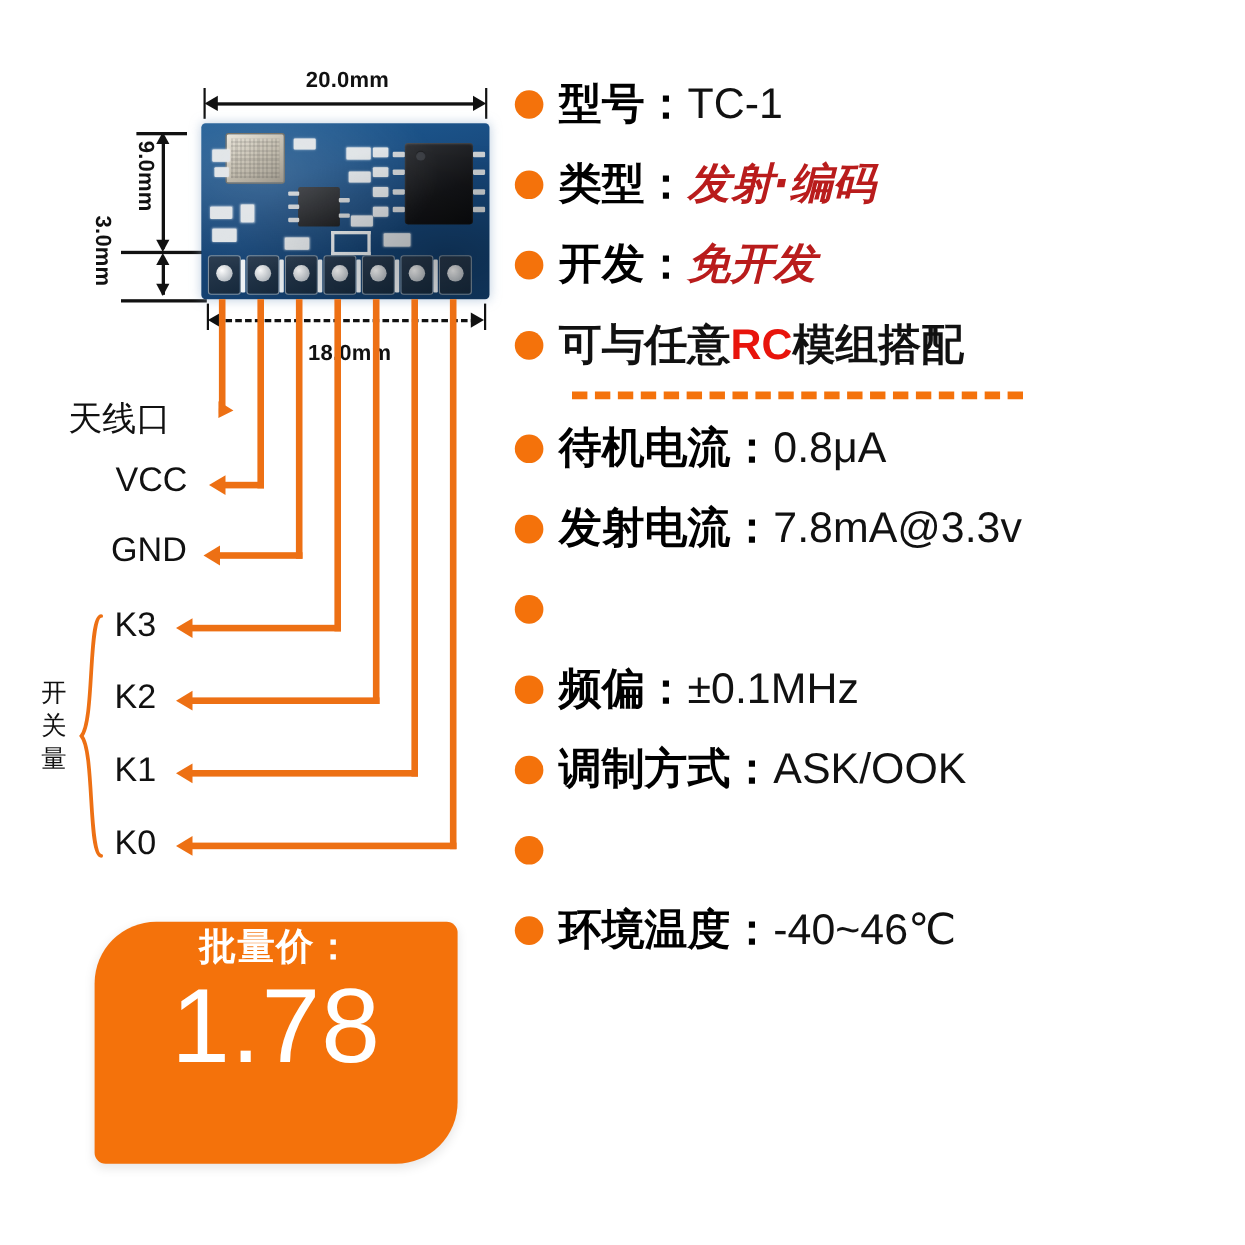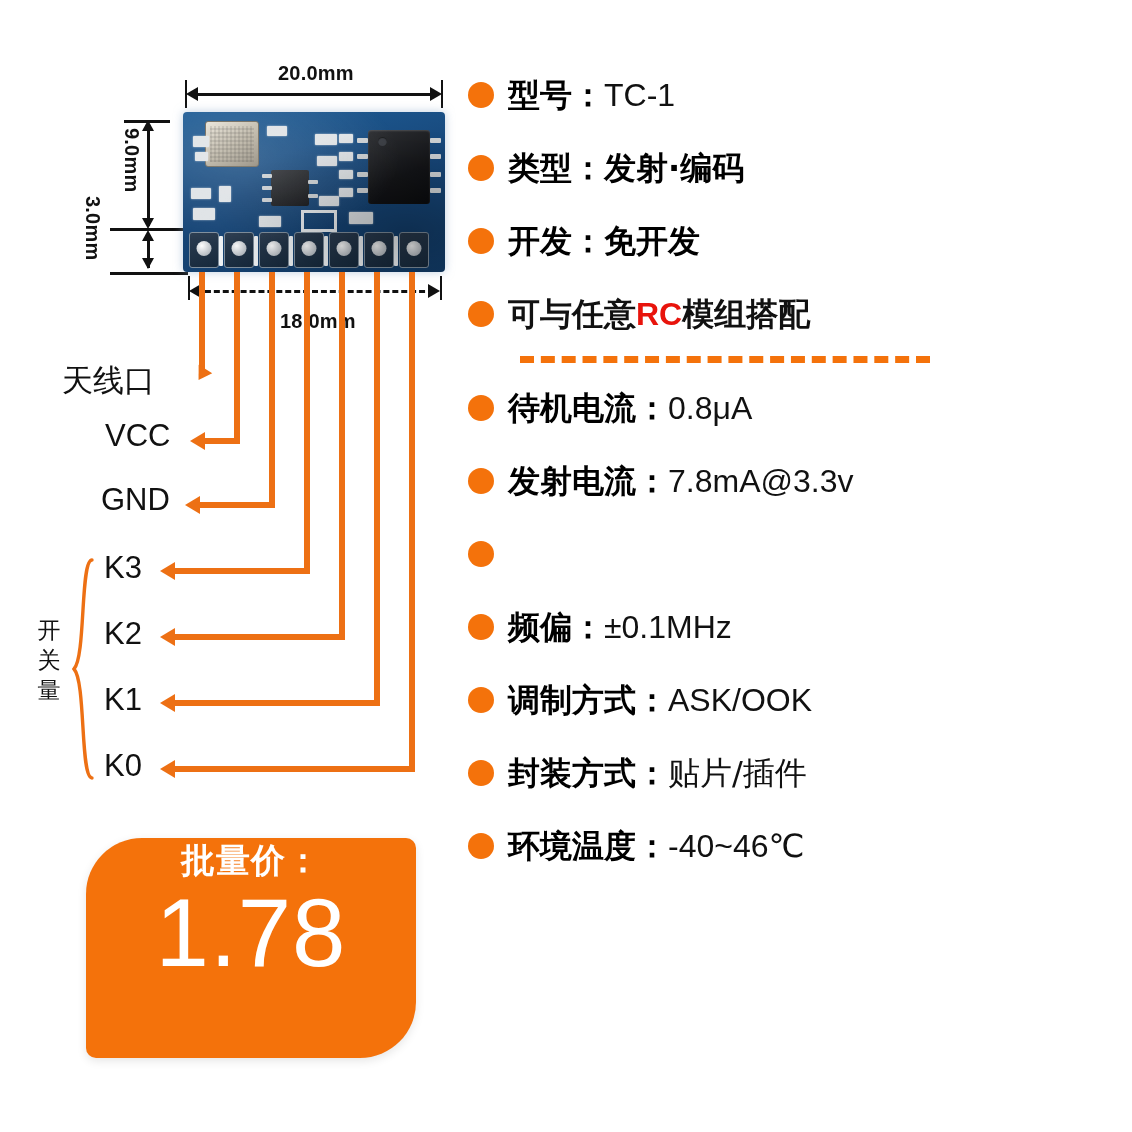--- a/index.html
+++ b/index.html
@@ -101,24 +101,24 @@
   .pricecard .lbl{color:#fff;font-size:34px;font-weight:700;letter-spacing:1px;margin-bottom:2px;}
   .pricecard .amt{color:#fff;font-size:96px;font-weight:400;line-height:.98;letter-spacing:1px;}
 
   
   .specs{position:absolute;left:468px;top:58px;width:660px;}
   .srow{display:flex;align-items:center;height:73px;}
   .bullet{
     width:26px;height:26px;border-radius:50%;background:#F4720B;
     flex:0 0 26px;margin-right:14px;
   }
-  .stext{font-size:32px;line-height:1;white-space:nowrap;}
+  .stext{font-size:39px;line-height:1;white-space:nowrap;}
   .k{color:#000;font-weight:700;}
   .v{color:#111;font-weight:400;}
-  .v-or{color:#000000;font-weight:700;}
+  .v-or{color:#b91c1c;font-weight:700;font-style:italic;}
   .v-rc{color:#E8140C;font-weight:700;}
   .v-bold{color:#111;font-weight:700;}
   .divider{
     margin:6px 0 8px 52px;width:410px;height:0;
     border-top:7px dashed #F4720B;
   }
   .nowrap{white-space:nowrap;}
 </style>
 </head>
 <body>
@@ -304,21 +304,20 @@
       <div class="stext"><span class="k cn">频偏：</span><span class="v">±0.1MHz</span></div>
     </div>
 
     <div class="srow">
       <div class="bullet"></div>
       <div class="stext"><span class="k cn">调制方式：</span><span class="v">ASK/OOK</span></div>
     </div>
 
     <div class="srow">
       <div class="bullet"></div>
-      <div class="stext"><span class="k cn">封装方式：</span><span class="v cn">贴片/插件</span></div>
     </div>
 
     <div class="srow">
       <div class="bullet"></div>
       <div class="stext"><span class="k cn">环境温度：</span><span class="v">-40~46℃</span></div>
     </div>
 
   </div>
 
 </div>

